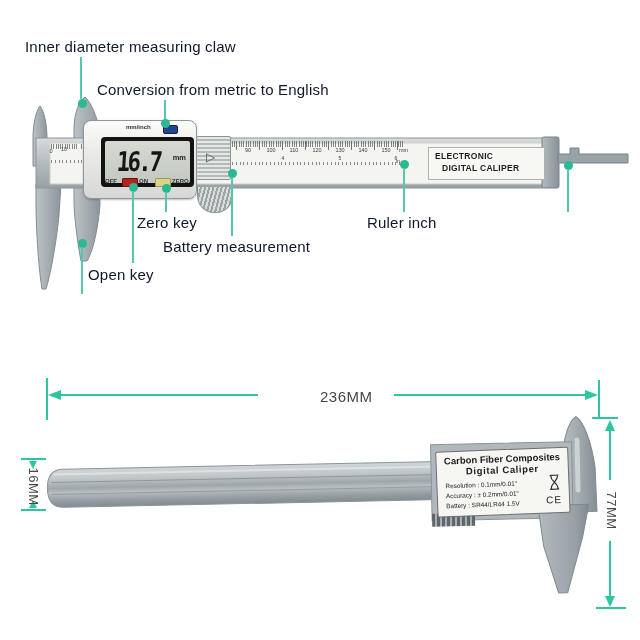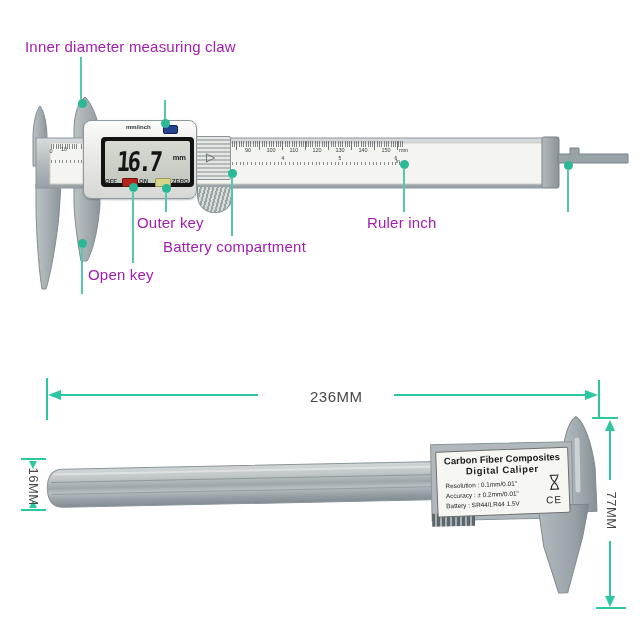--- a/index.html
+++ b/index.html
@@ -1,21 +1,21 @@
 <!DOCTYPE html>
 <html><head>
 <meta charset="utf-8">
 <style>
   html,body{margin:0;padding:0;background:#fff;}
   #canvas{position:relative;width:640px;height:640px;background:#ffffff;overflow:hidden;
           font-family:"Liberation Sans",sans-serif;}
   .abs{position:absolute;}
   svg{display:block;}
   
-  .lbl{position:absolute;font-size:15px;color:#a21caf;white-space:nowrap;z-index:6;letter-spacing:.2px;text-align:right;}
+  .lbl{position:absolute;font-size:15px;color:#0f172a;white-space:nowrap;z-index:6;letter-spacing:.2px;text-align:right;}
   .leader{position:absolute;width:2px;background:#55c7ae;z-index:5;}
   .dot{position:absolute;width:9px;height:9px;border-radius:50%;background:#2bb895;z-index:5;}
   
   .dim-line-h{position:absolute;height:2px;background:#2cc6a0;z-index:5;}
   .dim-line-v{position:absolute;width:2px;background:#2cc6a0;z-index:5;}
   .dim-text{position:absolute;font-size:15px;color:#474747;z-index:6;letter-spacing:.5px;}
   .dim-text-v{position:absolute;font-size:13px;color:#474747;z-index:6;text-align:center;letter-spacing:.5px;}
   .tri{position:absolute;width:0;height:0;z-index:5;}
   .tri-l{border-top:5px solid transparent;border-bottom:5px solid transparent;border-right:13px solid #2cc6a0;}
   .tri-r{border-top:5px solid transparent;border-bottom:5px solid transparent;border-left:13px solid #2cc6a0;}
@@ -158,35 +158,40 @@
     <span class="btn-red"></span>
     <span class="brow" style="left:55px;">ON</span>
     <span class="btn-yellow"></span>
     <span class="brow" style="left:88px;">ZERO</span>
   </div>
   <div id="grip">
     <span class="arrow">▷</span>
   </div>
   <div id="wheel"></div>
 
+  <div id="brand">
+    <div style="left:6px;top:3px;">ELECTRONIC</div>
+    <div style="left:13px;top:15px;">DIGITAL CALIPER</div>
+  </div>
 
   <div class="lbl" style="left:25px;top:38px;">Inner diameter measuring claw</div>
   <div class="leader" style="left:80px;top:57px;height:42px;"></div>
   <div class="dot" style="left:78px;top:99px;"></div>
 
+  <div class="lbl" style="left:97px;top:81px;">Conversion from metric to English</div>
   <div class="leader" style="left:164px;top:100px;height:21px;"></div>
   <div class="dot" style="left:161px;top:119px;"></div>
 
   <div class="dot" style="left:162px;top:184px;"></div>
   <div class="leader" style="left:165px;top:192px;height:20px;"></div>
-  <div class="lbl" style="left:137px;top:214px;">Outer key</div>
+  <div class="lbl" style="left:137px;top:214px;">Zero key</div>
 
   <div class="dot" style="left:228px;top:169px;"></div>
   <div class="leader" style="left:231px;top:177px;height:59px;"></div>
-  <div class="lbl" style="left:163px;top:238px;">Battery compartment</div>
+  <div class="lbl" style="left:163px;top:238px;">Battery measurement</div>
 
   <div class="dot" style="left:129px;top:183px;"></div>
   <div class="leader" style="left:132px;top:191px;height:72px;"></div>
   <div class="lbl" style="left:88px;top:266px;">Open key</div>
 
   <div class="dot" style="left:78px;top:239px;"></div>
   <div class="leader" style="left:81px;top:247px;height:47px;"></div>
 
   <div class="dot" style="left:400px;top:160px;"></div>
   <div class="leader" style="left:403px;top:168px;height:44px;"></div>
@@ -220,21 +225,21 @@
       <svg class="hg" width="12" height="16" viewBox="0 0 12 16">
         <path d="M1.5 1 H10.5 M1.5 15 H10.5 M2.5 1 C2.5 8 9.5 8 9.5 15 M9.5 1 C9.5 8 2.5 8 2.5 15" stroke="#2a2a2a" stroke-width="1.1" fill="none"></path>
       </svg>
       <div class="ce">CE</div>
     </div>
   </div>
 
   <div class="dim-line-v" style="left:46px;top:378px;height:42px;"></div>
   <div class="tri tri-l" style="left:48px;top:390px;"></div>
   <div class="dim-line-h" style="left:58px;top:394px;width:200px;"></div>
-  <div class="dim-text" style="left:310px;top:388px;">236MM</div>
+  <div class="dim-text" style="left:320px;top:388px;">236MM</div>
   <div class="dim-line-h" style="left:394px;top:394px;width:193px;"></div>
   <div class="tri tri-r" style="left:585px;top:390px;"></div>
   <div class="dim-line-v" style="left:598px;top:380px;height:38px;"></div>
 
   <div class="dim-line-h" style="left:592px;top:417px;width:26px;"></div>
   <div class="tri tri-u" style="left:605px;top:420px;"></div>
   <div class="dim-line-v" style="left:609px;top:430px;height:50px;"></div>
   <div class="dim-text-v" style="left:583px;top:503px;width:56px;transform:rotate(90deg);">77MM</div>
   <div class="dim-line-v" style="left:609px;top:541px;height:56px;"></div>
   <div class="tri tri-d" style="left:605px;top:596px;"></div>

